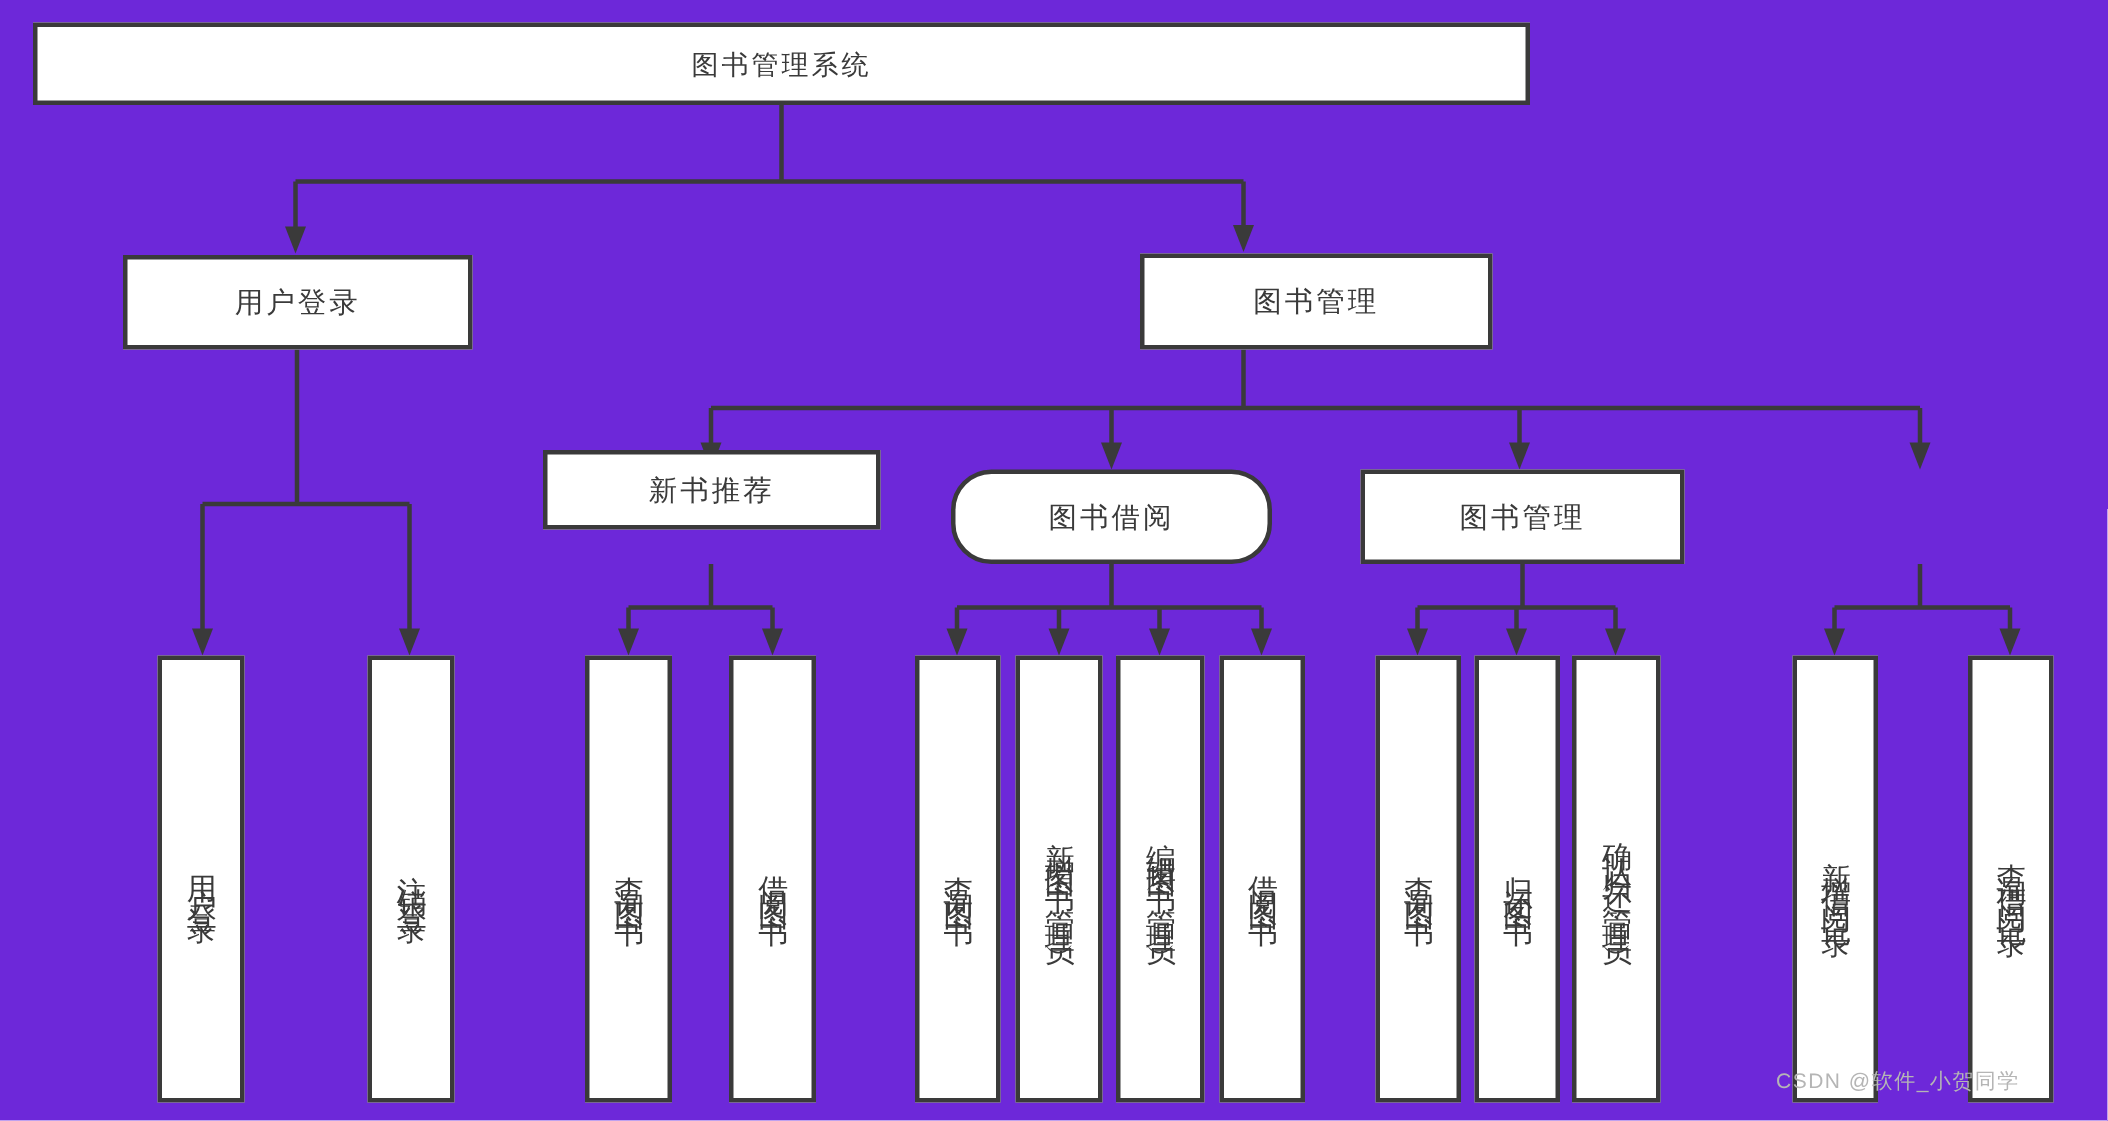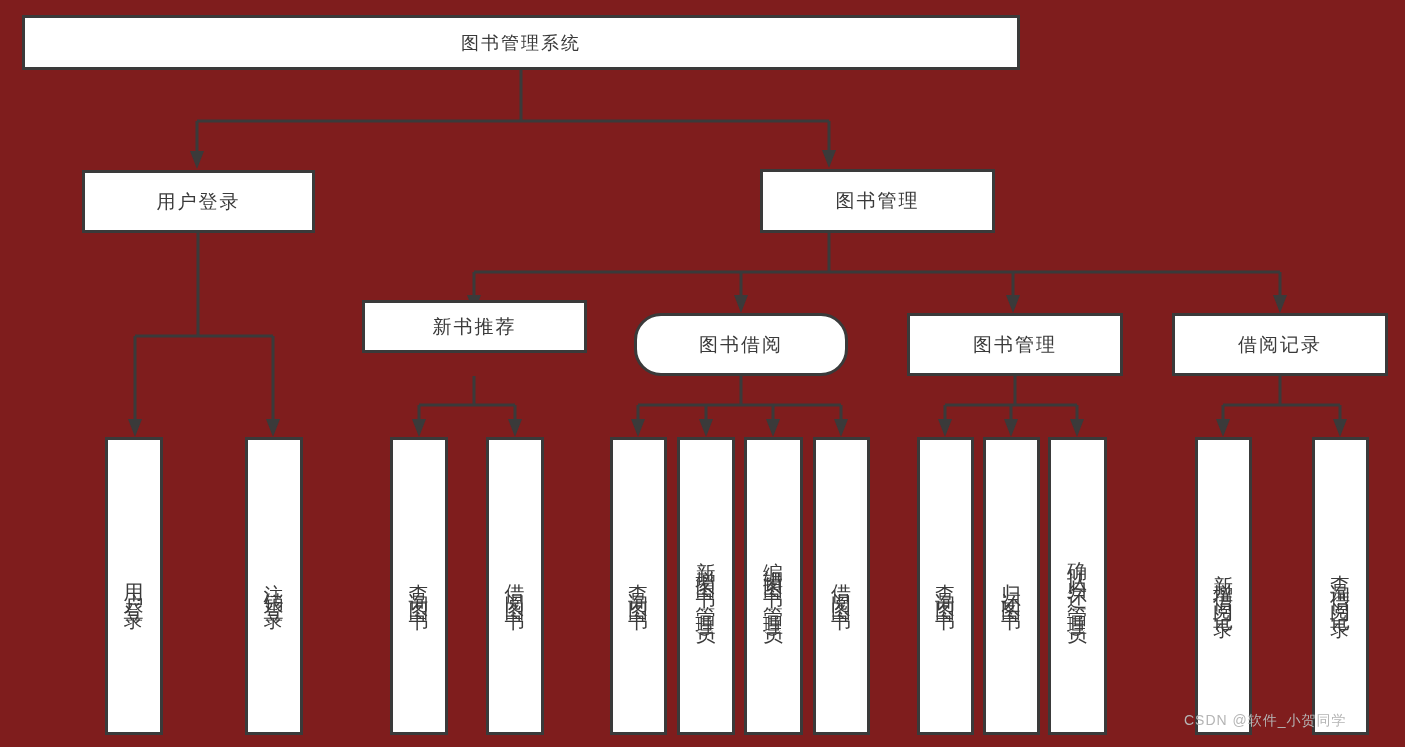--- a/index.html
+++ b/index.html
@@ -1,19 +1,19 @@
 <!DOCTYPE html>
 <html><head>
 <meta charset="utf-8">
 <style>
   html,body{margin:0;padding:0;background:#ffffff;}
   #canvas{
     position:relative;
     width:1405px;height:747px;
-    background:#7f1d1d;
+    background:#6d28d9;
     overflow:hidden;
     font-family:"Liberation Sans","DejaVu Sans",sans-serif;
   }
   #connectors{position:absolute;left:0;top:0;width:1405px;height:747px;}
   .node{
     position:absolute;
     box-sizing:border-box;
     border:3px solid #3a3a3a;
     background:#ffffff;
     display:flex;
@@ -116,23 +116,20 @@
 
   <div class="node" style="left:362px;top:300px;width:225px;height:53px;">
     <span class="h-label">新书推荐</span>
   </div>
   <div class="node" style="left:634px;top:313px;width:214px;height:63px;border-radius:27px;">
     <span class="h-label">图书借阅</span>
   </div>
   <div class="node" style="left:907px;top:313px;width:216px;height:63px;">
     <span class="h-label">图书管理</span>
   </div>
-  <div class="node" style="left:1172px;top:313px;width:216px;height:63px;">
-    <span class="h-label">借阅记录</span>
-  </div>
 
   <div class="node" style="left:105px;top:437px;width:58px;height:298px;">
     <span class="v-label">用户登录</span>
   </div>
   <div class="node" style="left:245px;top:437px;width:58px;height:298px;">
     <span class="v-label">注销登录</span>
   </div>
 
   <div class="node" style="left:390px;top:437px;width:58px;height:298px;">
     <span class="v-label">查询图书</span>

